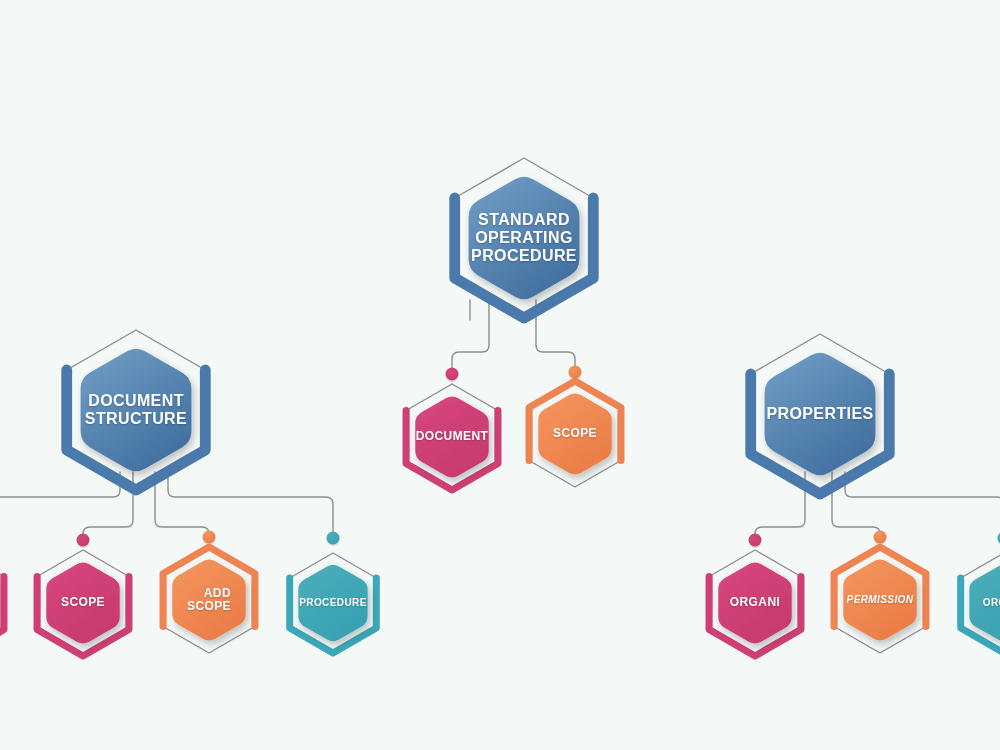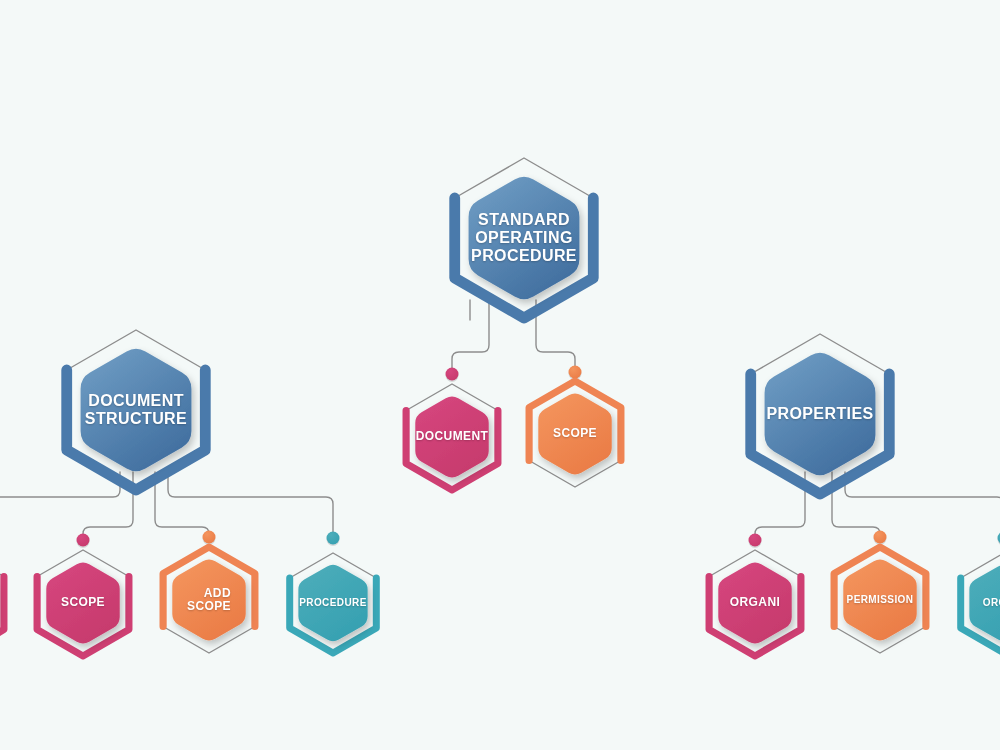--- a/index.html
+++ b/index.html
@@ -275,21 +275,21 @@
               <stop offset="100%" stop-color="#ea7b45"></stop>
             </linearGradient>
             <filter id="sh-pr-permission" x="-40%" y="-40%" width="180%" height="180%">
               <feDropShadow dx="2.5" dy="4" stdDeviation="3.5" flood-color="#000000" flood-opacity="0.22"></feDropShadow>
             </filter>
           </defs>
           <path d="M 116.90 97.50 L 71.00 124.00 L 25.10 97.50" fill="none" stroke="#8d8d8d" stroke-width="1.4" stroke-linejoin="round" stroke-linecap="round"></path>
           <path d="M 25.10 97.50 L 25.10 44.50 L 71.00 18.00 L 116.90 44.50 L 116.90 97.50" fill="none" stroke="#ef8453" stroke-width="7.155" stroke-linejoin="round" stroke-linecap="round"></path>
           <path d="M 77.24 32.20 Q 71.00 28.60 64.76 32.20 L 40.52 46.20 Q 34.28 49.80 34.28 57.01 L 34.28 84.99 Q 34.28 92.20 40.52 95.80 L 64.76 109.80 Q 71.00 113.40 77.24 109.80 L 101.48 95.80 Q 107.72 92.20 107.72 84.99 L 107.72 57.01 Q 107.72 49.80 101.48 46.20 Z" fill="url(#grad-pr-permission)" filter="url(#sh-pr-permission)"></path>
         </svg>
-        <div class="nlabel" style="font-size: 10px;">PERMISSION</div>
+        <div class="nlabel" style="font-size: 10px; font-style: italic;">PERMISSION</div>
       </div>
       <div class="node" style="left: 1004px; top: 603px; width: 136px; height: 136px;">
         <svg width="136" height="136" viewBox="0 0 136 136">
           <defs>
             <linearGradient id="grad-pr-organization" x1="12%" y1="0%" x2="78%" y2="100%">
               <stop offset="0%" stop-color="#4cadba"></stop>
               <stop offset="100%" stop-color="#35a0b1"></stop>
             </linearGradient>
             <filter id="sh-pr-organization" x="-40%" y="-40%" width="180%" height="180%">
               <feDropShadow dx="2.5" dy="4" stdDeviation="3.5" flood-color="#000000" flood-opacity="0.22"></feDropShadow>

